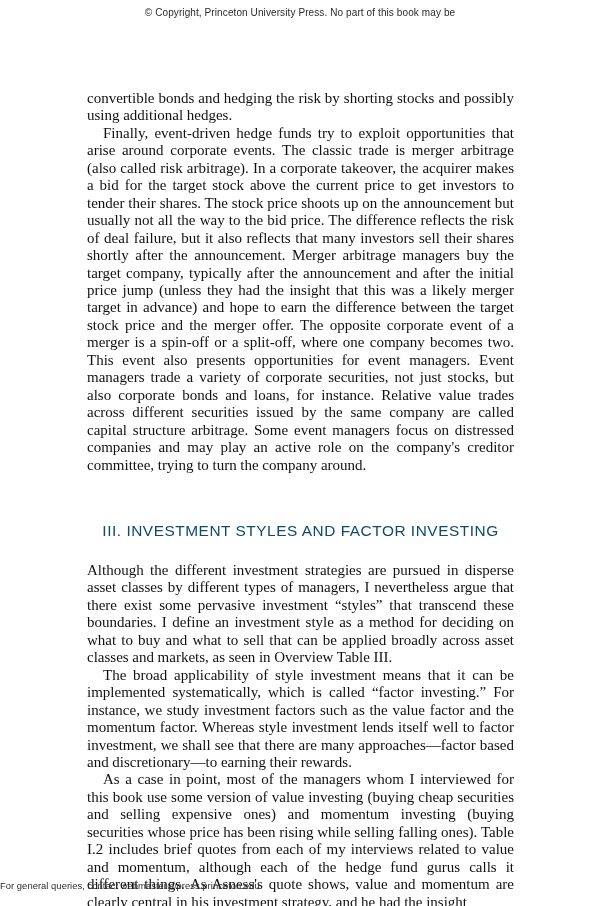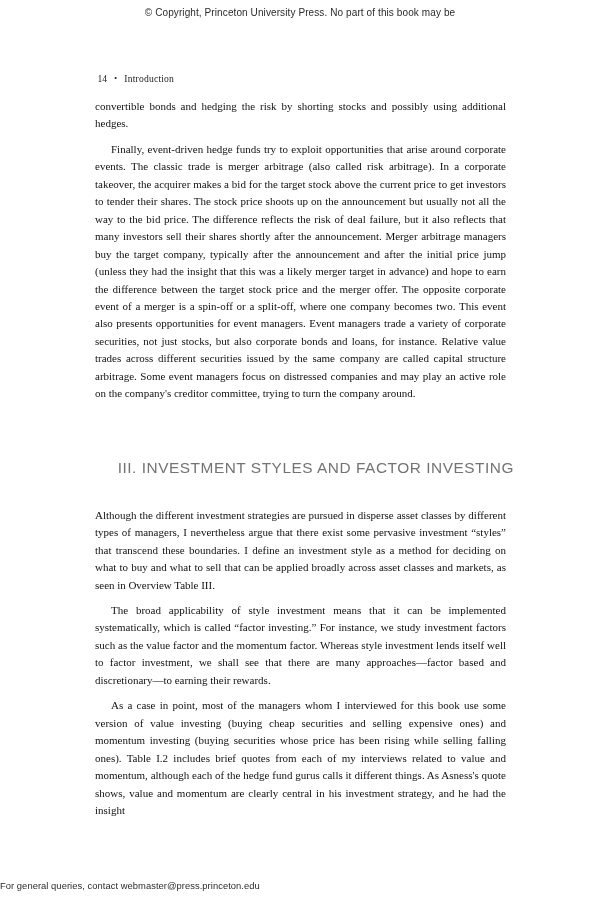--- a/index.html
+++ b/index.html
@@ -57,45 +57,45 @@
 
   
   .text-column {
     position: absolute;
     left: 87px;
     top: 90px;
     width: 427px;
   }
 
   p.body-para {
-    margin: 8px;
-    font-size: 11px;
+    margin: 0;
+    font-size: 15px;
     line-height: 17.45px;
     text-align: justify;
     text-justify: inter-word;
     color: #111111;
     hyphens: none;
     word-spacing: -0.1px;
   }
   p.body-para.indented {
     text-indent: 16px;
   }
 
   
   h2.section-heading {
     margin: 0;
     font-family: "Liberation Sans", "DejaVu Sans", sans-serif;
     font-size: 15.4px;
     font-weight: 400;
     line-height: 19px;
     letter-spacing: 0.035em;
-    color: #737373;
+    color: #0c4a6e;
     padding-top: 47px;
     padding-bottom: 22px;
-    text-align: right;
+    text-align: center;
     white-space: nowrap;
   }
 
   
   .page-footer {
     position: absolute;
     left: 0;
     right: 0;
     top: 879px;
     text-align: left;
@@ -108,23 +108,20 @@
 </style>
 </head>
 <body>
 
 <div class="page">
 
   <div class="copyright-block">
     <span class="cline">© Copyright, Princeton University Press. No part of this book may be</span>
   </div>
 
-  <div class="running-head">
-    <span class="folio">14</span><span class="bullet">•</span><span class="head-title">Introduction</span>
-  </div>
 
   <div class="text-column">
 
     <p class="body-para">convertible bonds and hedging the risk by shorting stocks and possibly using additional hedges.</p>
 
     <p class="body-para indented">Finally, event-driven hedge funds try to exploit opportunities that arise around corporate events. The classic trade is merger arbitrage (also called risk arbitrage). In a corporate takeover, the acquirer makes a bid for the target stock above the current price to get investors to tender their shares. The stock price shoots up on the announcement but usually not all the way to the bid price. The difference reflects the risk of deal failure, but it also reflects that many investors sell their shares shortly after the announcement. Merger arbitrage managers buy the target company, typically after the announcement and after the initial price jump (unless they had the insight that this was a likely merger target in advance) and hope to earn the difference between the target stock price and the merger offer. The opposite corporate event of a merger is a spin-off or a split-off, where one company becomes two. This event also presents opportunities for event managers. Event managers trade a variety of corporate securities, not just stocks, but also corporate bonds and loans, for instance. Relative value trades across different securities issued by the same company are called capital structure arbitrage. Some event managers focus on distressed companies and may play an active role on the company's creditor committee, trying to turn the company around.</p>
 
     <h2 class="section-heading">III. INVESTMENT STYLES AND FACTOR INVESTING</h2>
 
     <p class="body-para">Although the different investment strategies are pursued in disperse asset classes by different types of managers, I nevertheless argue that there exist some pervasive investment “styles” that transcend these boundaries. I define an investment style as a method for deciding on what to buy and what to sell that can be applied broadly across asset classes and markets, as seen in Overview Table III.</p>

